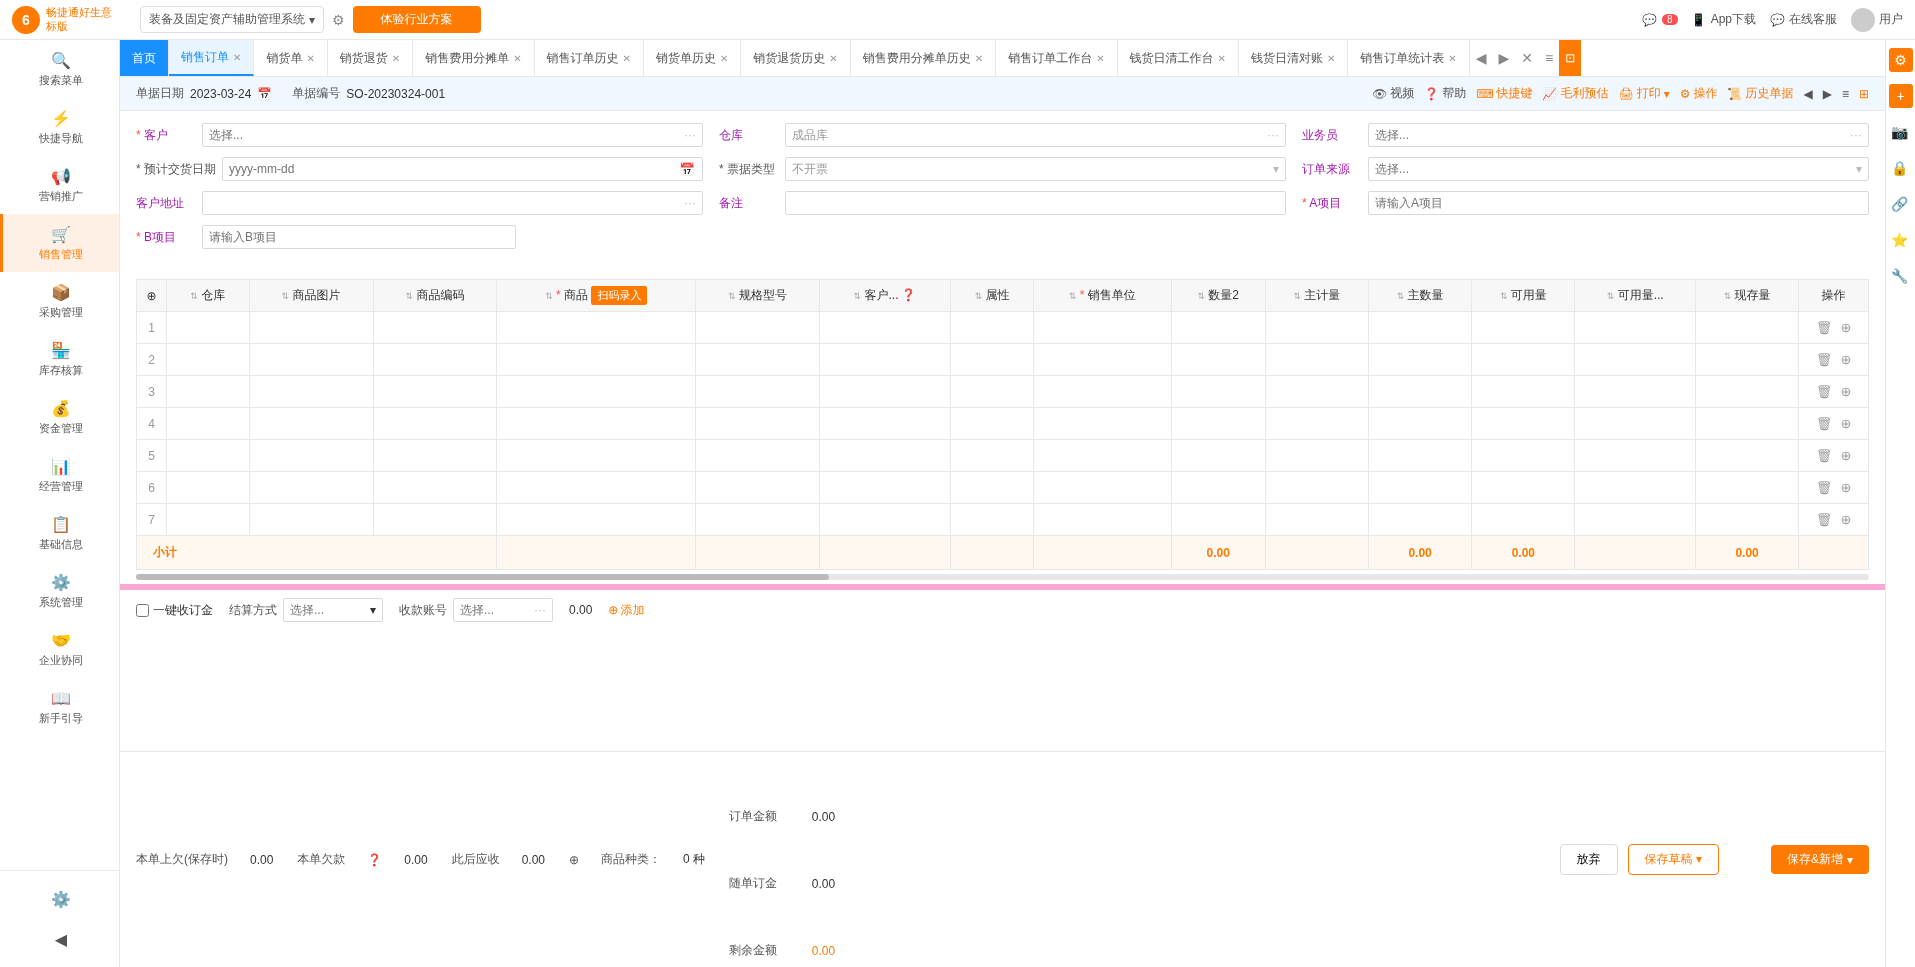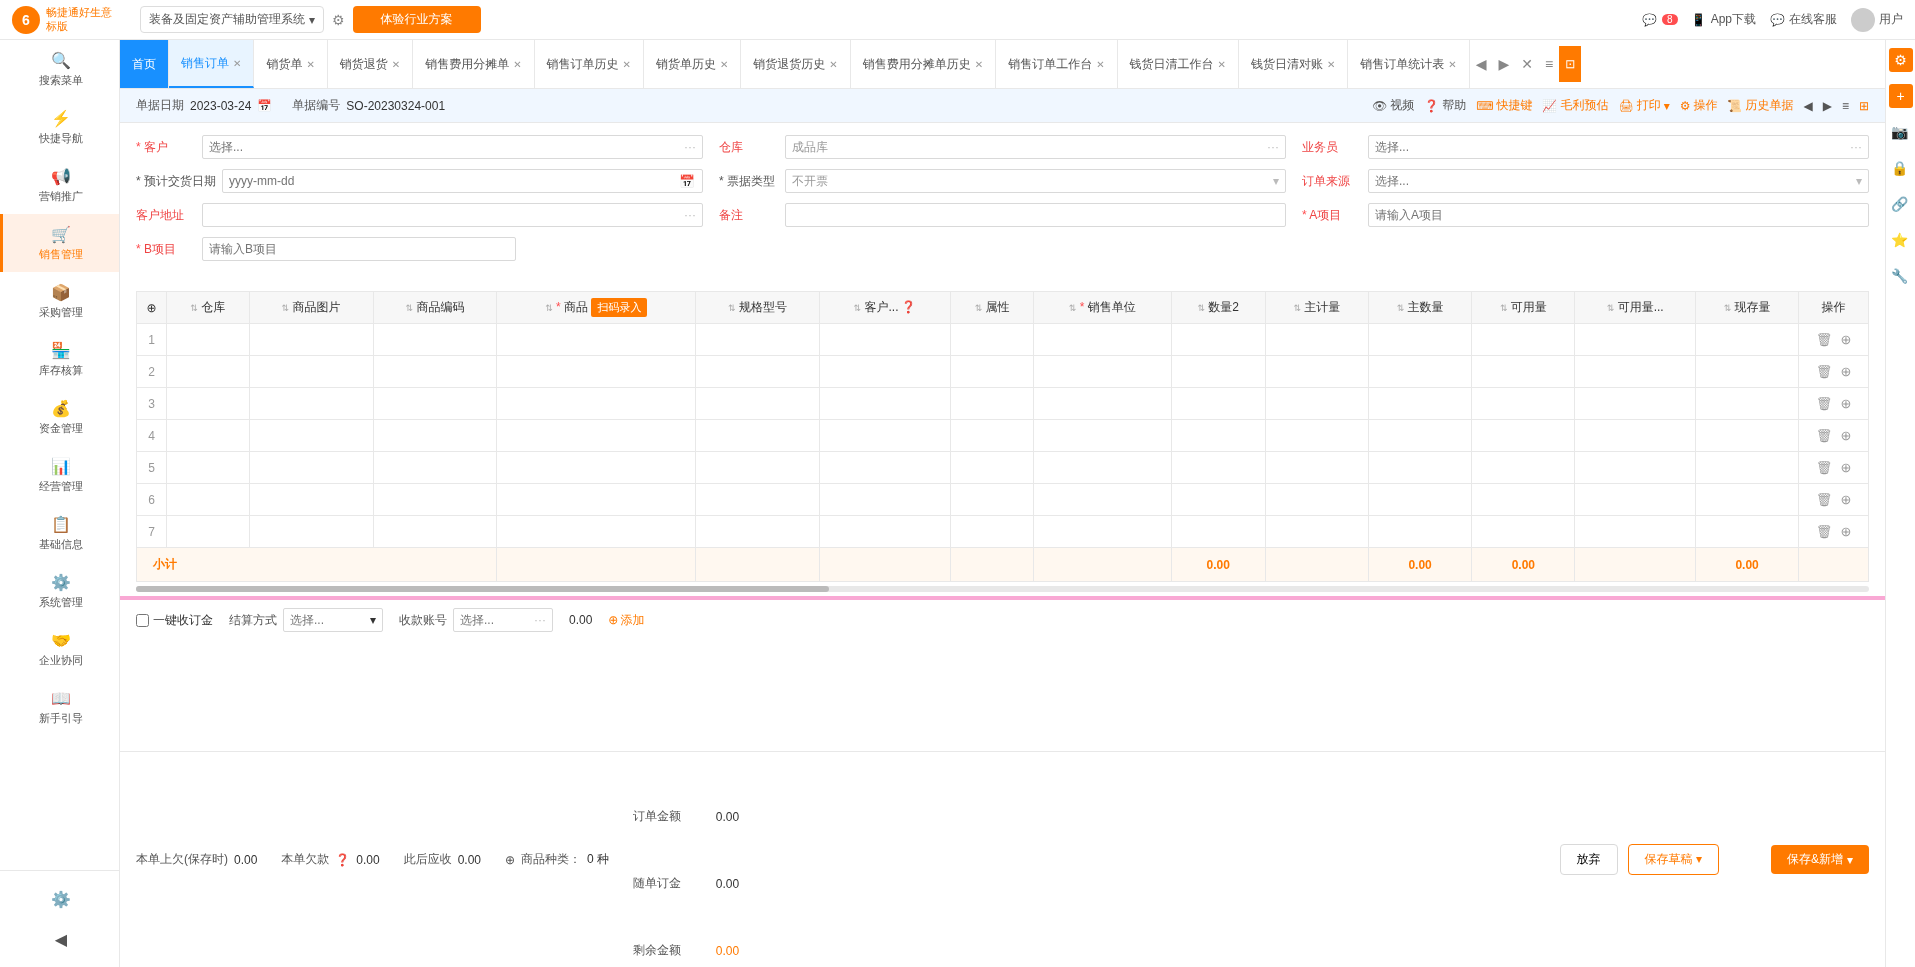--- a/index.html
+++ b/index.html
@@ -146,21 +146,21 @@
       align-items: center;
       overflow-x: auto;
       min-height: 36px;
     }
     .tab-bar::-webkit-scrollbar { height: 0; }
     .tab-item {
       display: flex;
       align-items: center;
       gap: 4px;
       padding: 0 12px;
-      height: 48px;
+      height: 36px;
       cursor: pointer;
       white-space: nowrap;
       font-size: 12px;
       color: #555;
       border-right: 1px solid #e8e8e8;
       flex-shrink: 0;
     }
     .tab-item.active {
       background: #e8f4ff;
       color: #1890ff;
@@ -238,21 +238,21 @@
       margin-bottom: 10px;
     }
     .form-field {
       display: flex;
       align-items: center;
       gap: 6px;
       flex: 1;
     }
     .form-label {
       font-size: 12px;
-      color: #ef4444;
+      color: #a21caf;
       white-space: nowrap;
       min-width: 60px;
     }
     .form-label.required::before {
       content: '* ';
       color: #ff4d4f;
     }
     .input-suffix {
       color: #bbb;
       font-size: 12px;
@@ -335,21 +335,21 @@
     .row-action-btn {
       cursor: pointer;
       color: #999;
       font-size: 13px;
       padding: 2px;
     }
 
     
     .form-footer {
       padding: 8px 16px;
-      border-top: 4px solid #f9a8d4;
+      border-top: 6px solid #f9a8d4;
       display: flex;
       align-items: center;
       gap: 16px;
     }
     .footer-checkbox {
       display: flex;
       align-items: center;
       gap: 4px;
       font-size: 12px;
     }
@@ -376,21 +376,21 @@
       background: #fff;
       border-top: 1px solid #e8e8e8;
       padding: 8px 16px;
       display: flex;
       align-items: center;
       gap: 24px;
     }
     .bottom-stat {
       display: flex;
       align-items: center;
-      gap: 6px;
+      gap: 22px;
       font-size: 12px;
       color: #555;
     }
     .bottom-stat-value { color: #333; }
     .bottom-actions {
       margin-left: auto;
       display: flex;
       align-items: center;
       gap: 10px;
     }

